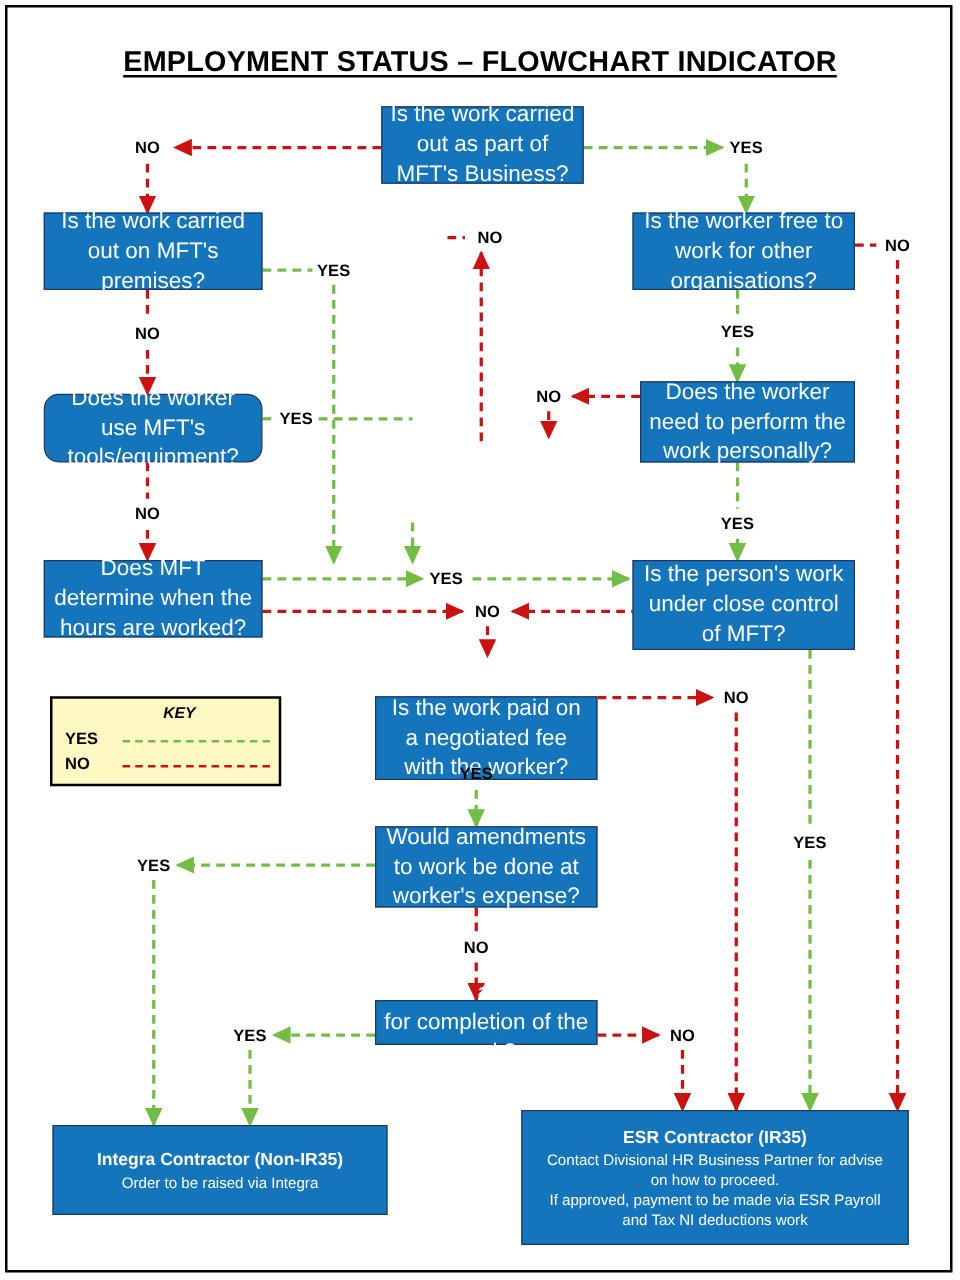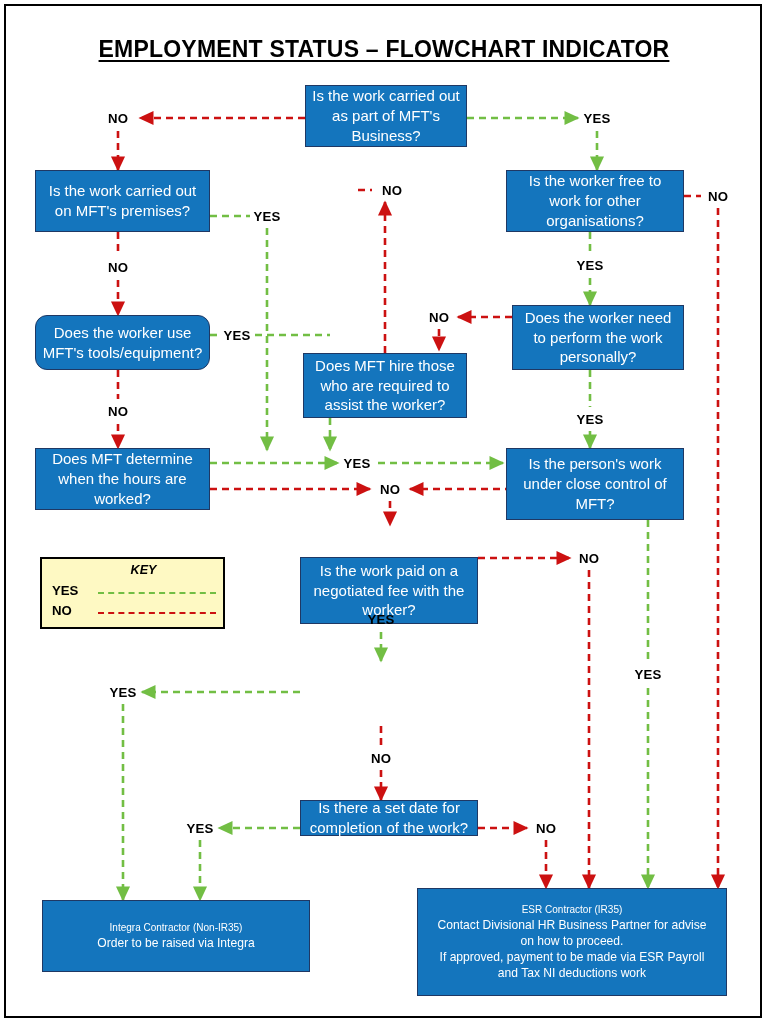--- a/index.html
+++ b/index.html
@@ -55,31 +55,31 @@
     position: absolute;
     background: #1475BD;
     border: 1.6px solid #1F3864;
     box-sizing: border-box;
     color: #ffffff;
     display: flex;
     flex-direction: column;
     align-items: center;
     justify-content: center;
     text-align: center;
-    font-size: 15px;
+    font-size: 18px;
     line-height: 1.32;
     padding: 3px 6px;
   }
   .node.terminal {
     font-size: 12.1px;
     line-height: 1.34;
   }
   .node .head {
-    font-weight: normal;
-    font-size: 10px;
+    font-weight: bold;
+    font-size: 14px;
     margin-bottom: 1px;
   }
   .node .sub {
     font-size: 12.1px;
     line-height: 1.33;
   }
   .edge-label {
     position: absolute;
     font-size: 13.2px;
     font-weight: bold;
@@ -237,32 +237,32 @@
   </div>
 
   <div class="node" style="left:506px; top:170px; width:178px; height:62px;">
     <span>Is the worker free to work for other organisations?</span>
   </div>
 
   <div class="node" style="left:512px; top:305px; width:172px; height:65px;">
     <span>Does the worker need to perform the work personally?</span>
   </div>
 
-  <div class="node" style="left:303px; top:353px; width:164px; height:65px;">
-    <span>Does MFT hire those who are required to assist the worker?</span>
-  </div>
 
   <div class="node" style="left:506px; top:448px; width:178px; height:72px;">
     <span>Is the person's work under close control of MFT?</span>
   </div>
 
   <div class="node" style="left:300px; top:525px; width:178px; height:67px;margin-top:32px;">
     <span>Is the work paid on a negotiated fee with the worker?</span>
   </div>
 
+  <div class="node" style="left:300px; top:661px; width:178px; height:65px;">
+    <span>Would amendments to work be done at worker's expense?</span>
+  </div>
 
   <div class="node" style="left:300px; top:800px; width:178px; height:36px;">
     <span>Is there a set date for completion of the work?</span>
   </div>
 
   <div class="node terminal" style="left:42px; top:900px; width:268px; height:72px;">
     <span class="head">Integra Contractor (Non-IR35)</span>
     <span class="sub">Order to be raised via Integra</span>
   </div>
 

